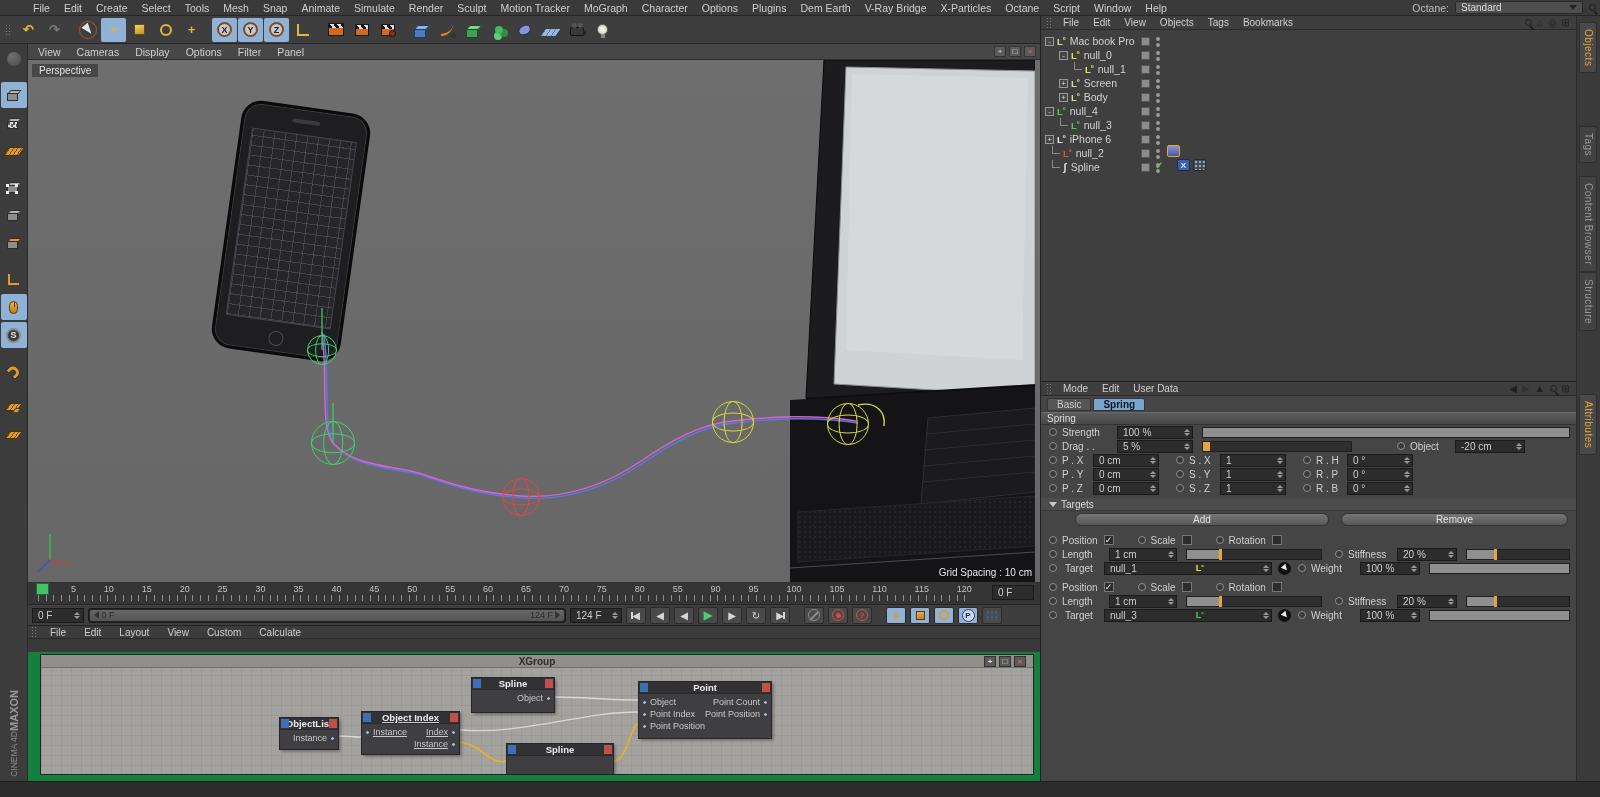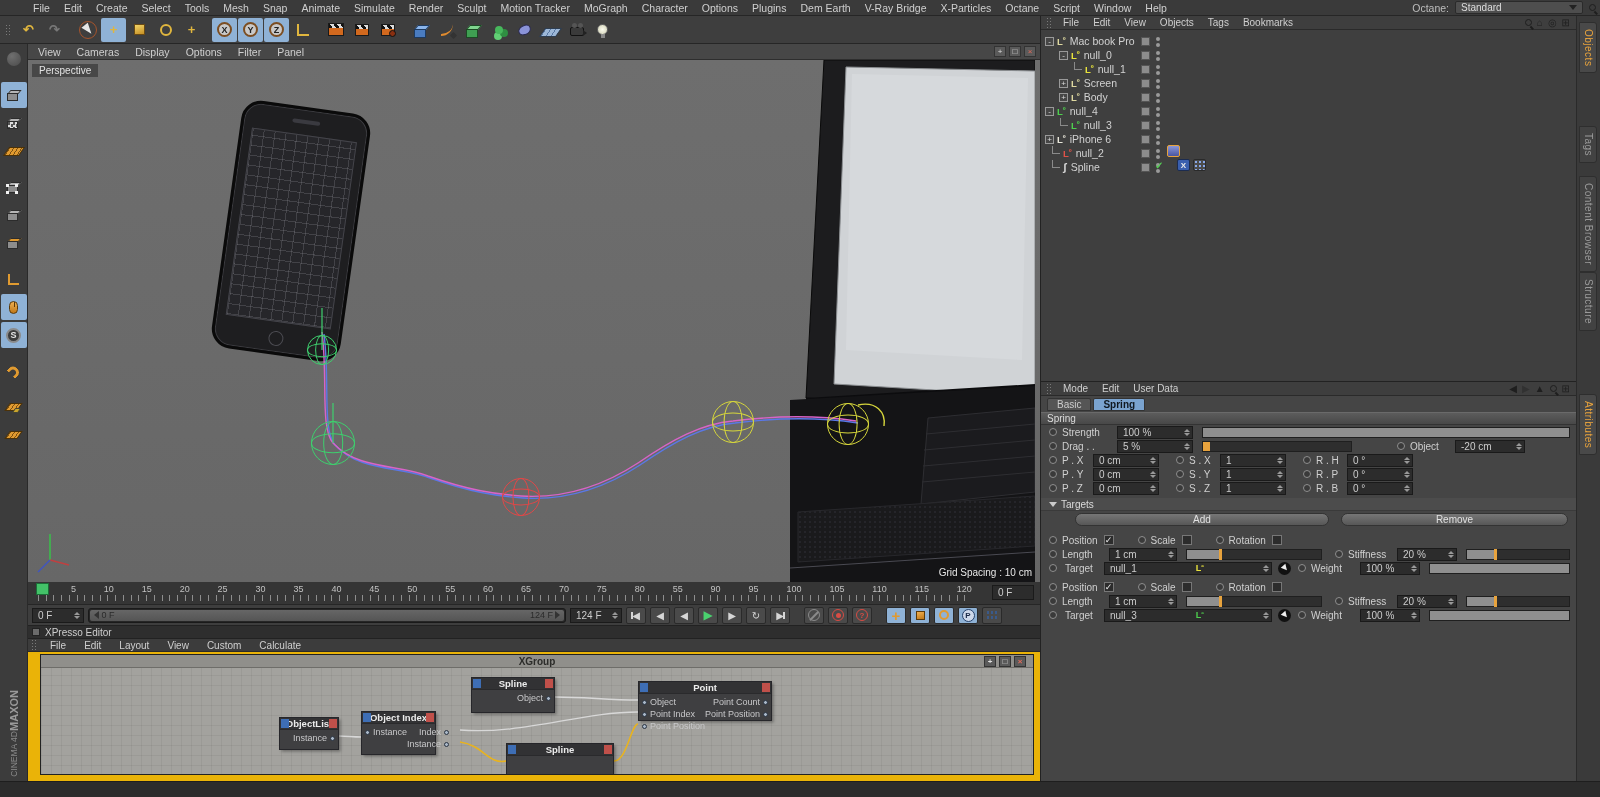--- a/index.html
+++ b/index.html
@@ -117,21 +117,21 @@
   .osq{width:9px;height:9px;background:linear-gradient(160deg,#f0b050,#c07818);border:1px solid #5c3a08}
   .oring{width:10px;height:10px;border:2px solid #e09a30;border-radius:50%}
   .pcirc{width:13px;height:13px;border:1.5px solid #24406a;border-radius:50%;color:#1a2a48;background:#cdd8ea;font-size:8px;font-weight:bold;display:flex;align-items:center;justify-content:center}
   .dotgrid{width:12px;height:10px;background:radial-gradient(circle,#3a5a8a 35%,transparent 40%) 0 0/4px 5px}
   
   .xpresso{position:absolute;left:28px;top:626px;width:1012px;height:155px;background:#393939;z-index:3}
   .xp-title{height:13px;background:#2e2e2e;display:flex;align-items:center;gap:5px;padding-left:4px;color:#cfcfcf;border-bottom:1px solid #222}
   .xp-title .wicon{width:8px;height:8px;background:#6a6a6a;border:1px solid #222}
   .xp-menu{height:13px;background:#3c3c3c;display:flex;align-items:center;border-bottom:1px solid #2a2a2a}
   .xp-menu .mi{padding:0 9px;font-size:10px;color:#cfcfcf}
-  .xp-graph{position:absolute;left:0;top:26px;right:0;bottom:0;background:#eab308;padding:2px 6px 6px 12px}
+  .xp-graph{position:absolute;left:0;top:26px;right:0;bottom:0;background:#15803d;padding:2px 6px 6px 12px}
   .xp-canvas{position:relative;width:100%;height:100%;overflow:hidden;background:linear-gradient(rgba(0,0,0,.05) 1px,transparent 1px) 0 0/100% 10px,linear-gradient(90deg,rgba(0,0,0,.05) 1px,transparent 1px) 0 0/10px 100%,#a3a29e;border:1px solid #222}
   .xgroup-bar{position:absolute;left:0;top:0;right:0;height:13px;background:#908f8b;border-bottom:1px solid #6e6d69;display:flex;align-items:center;justify-content:center;color:#2c2c2a;font-weight:bold;font-size:10px;z-index:2}
   .xgroup-bar .pane-btns{position:absolute;right:3px;top:1px}
   .wires{position:absolute;left:0;top:0;z-index:3}
   .node{position:absolute;background:#3f3f41;border:1px solid #26262a;box-shadow:1.5px 1.5px 3px rgba(0,0,0,.35);z-index:4}
   .node-head{height:12px;background:#323234;display:flex;align-items:center;justify-content:center;font-weight:bold;color:#ececec;font-size:9.5px;position:relative;border-bottom:1px solid #2a2a2c}
   .corner{position:absolute;top:1px;width:8px;height:9px}
   .corner.tl{left:1px;background:#3e6eb5}
   .corner.tr{right:1px;background:#c0504a}
   .node-body{display:flex;justify-content:space-between;padding:2px 3px;color:#c8c8ca;font-size:9px}
@@ -552,24 +552,20 @@
     </span>
   <span class="abtn sel">
       <span class="pcirc">P</span>
     </span>
   <span class="abtn">
       <span class="dotgrid"></span>
     </span>
 </div>
 
 <div class="xpresso">
-  <div class="xp-title">
-      <span class="wicon"></span>
-      <span>XPresso Editor</span>
-    </div>
   <div class="xp-menu">
     <span class="grip"></span>
     <span class="mi">File</span>
       <span class="mi">Edit</span>
       <span class="mi">Layout</span>
       <span class="mi">View</span>
       <span class="mi">Custom</span>
       <span class="mi">Calculate</span>
   </div>
   <div class="xp-graph">
@@ -602,21 +598,21 @@
             </div>
             <div class="col out">
               <div class="port">
                 <span>Instance</span>
                 <span class="pdot"></span>
               </div>
             </div>
           </div>
         </div>
 
-        <div class="node" style="left: 320px; top: 56px; width: 75px; height: 44px;">
+        <div class="node" style="left: 320px; top: 56px; width: 99px; height: 44px; text-decoration: underline;">
           <div class="node-head">
             <span class="corner tl"></span>
             <span>Object Index</span>
             <span class="corner tr"></span>
           </div>
           <div class="node-body">
             <div class="col in">
               <div class="port">
                 <span class="pdot"></span>
                 <span>Instance</span>
@@ -647,21 +643,21 @@
             </div>
             <div class="col out">
               <div class="port">
                 <span>Object</span>
                 <span class="pdot"></span>
               </div>
             </div>
           </div>
         </div>
 
-        <div class="node" style="left: 597px; top: 26px; width: 134px; height: 40px;">
+        <div class="node" style="left: 597px; top: 26px; width: 134px; height: 58px;">
           <div class="node-head">
             <span class="corner tl"></span>
             <span>Point</span>
             <span class="corner tr"></span>
           </div>
           <div class="node-body">
             <div class="col in">
               <div class="port">
                 <span class="pdot"></span>
                 <span>Object</span>

